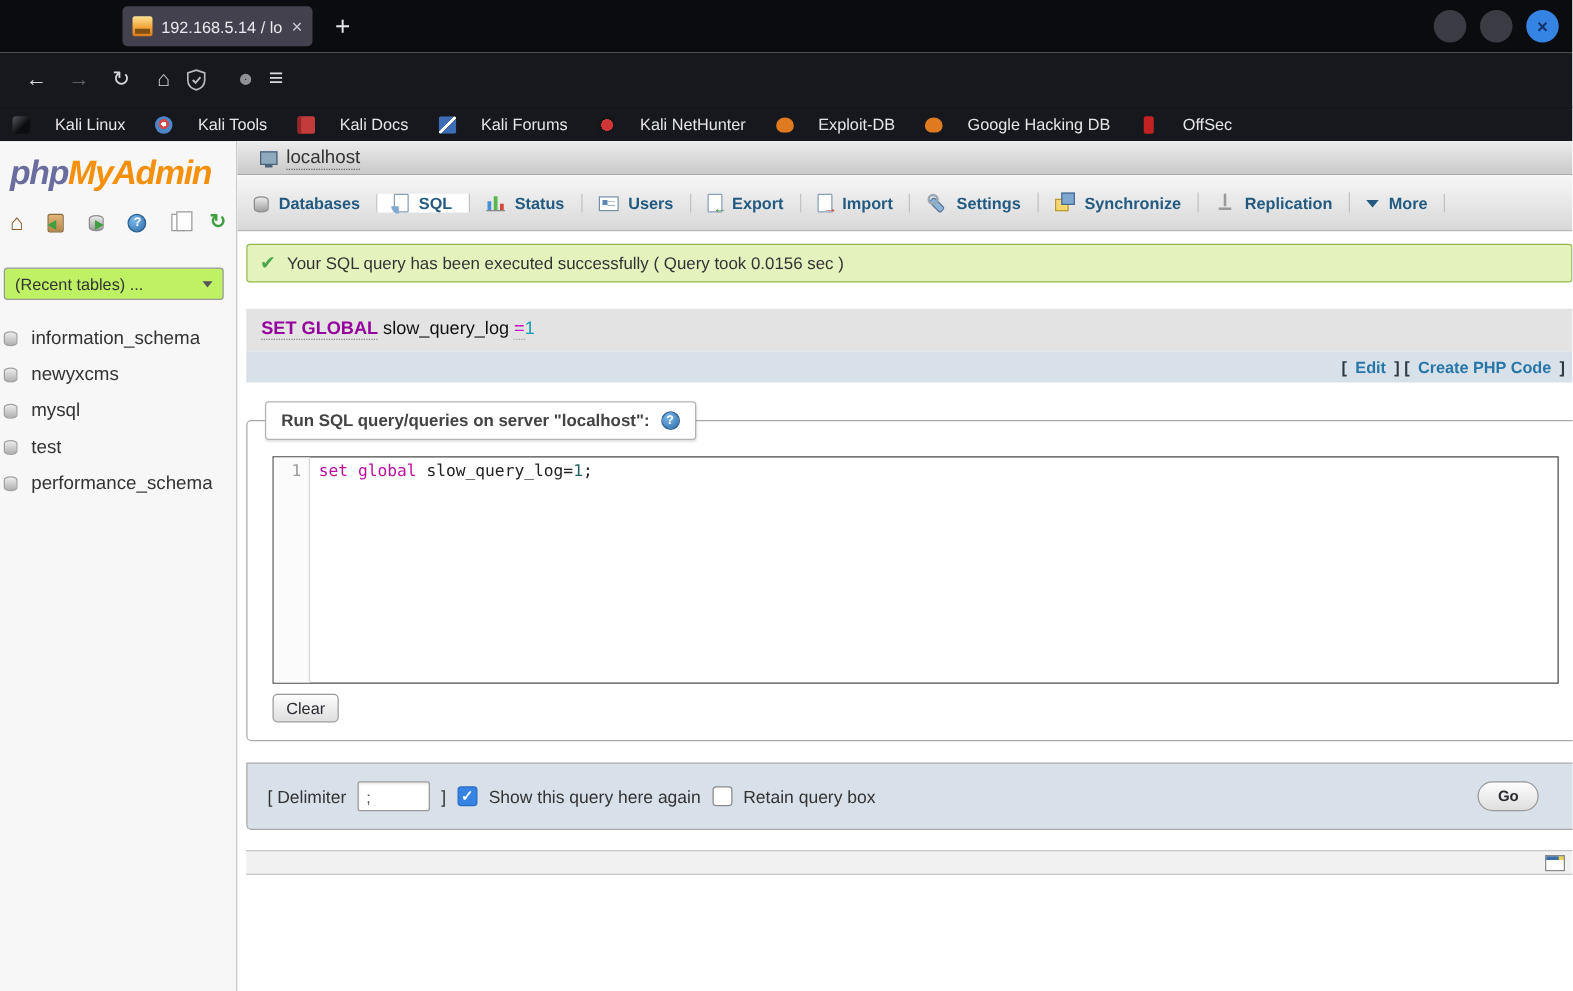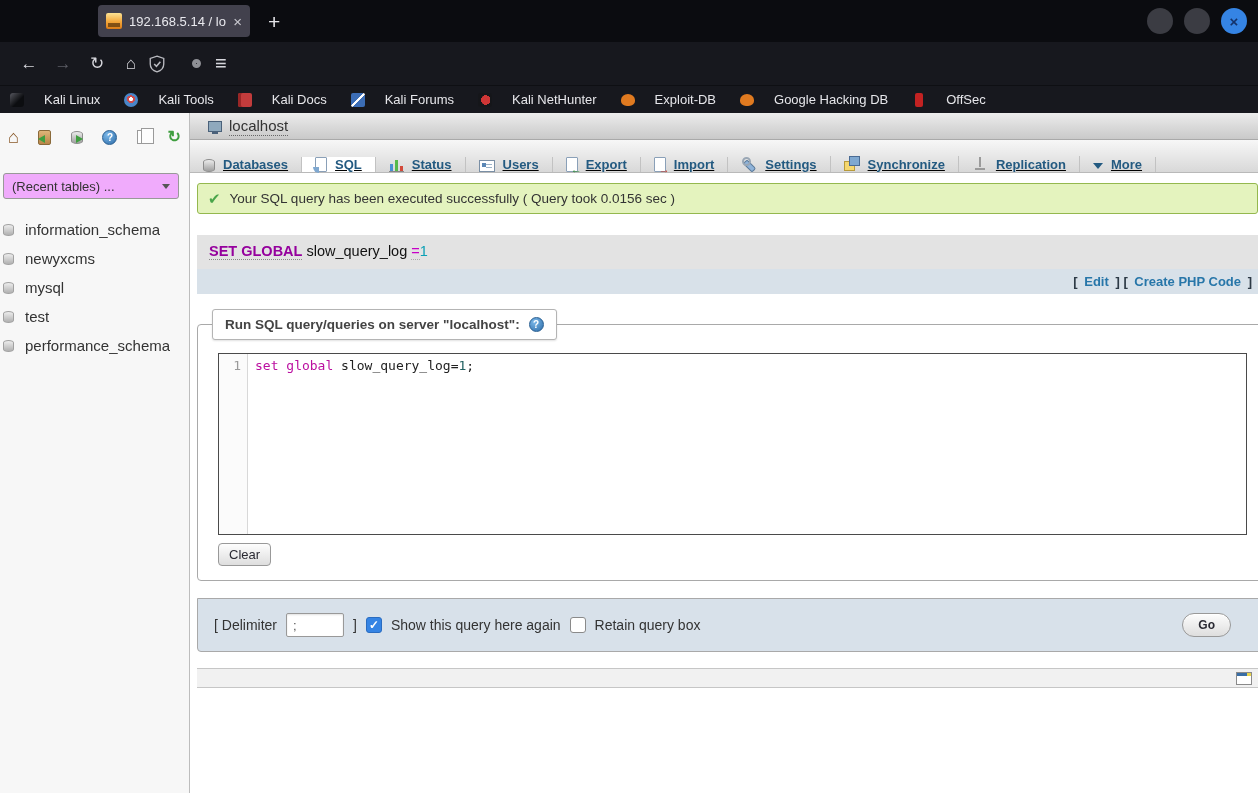--- a/index.html
+++ b/index.html
@@ -57,37 +57,37 @@
   .g-home { font-size:18px; color:#8a5a2a; line-height:1; }
   .i-door { width:13px; height:15px; background:linear-gradient(#e0b579,#b98648); border:1px solid #8a6a3a; border-radius:2px; }
   .i-door::after { content:""; position:absolute; left:-5px; top:4px; border:4px solid transparent; border-right:7px solid #3f9e3f; }
   .cyl { width:12px; height:13px; background:linear-gradient(#ececec,#9f9f9f); border:1px solid #8c8c8c; border-radius:6px/3px; display:inline-block; }
   .i-sqlwin::after { content:""; position:absolute; right:-5px; bottom:0; border:4px solid transparent; border-left:7px solid #3f9e3f; }
   .i-help { width:15px; height:15px; border-radius:50%; background:radial-gradient(circle at 35% 30%, #7cb9ea, #2d6ca8); border:1px solid #295f92; display:inline-flex; align-items:center; justify-content:center; }
   .i-help::after { content:"?"; color:#fff; font-size:10px; font-weight:bold; }
   .i-docs { width:11px; height:14px; background:#fff; border:1px solid #9a9a9a; }
   .i-docs::after { content:""; position:absolute; left:3px; top:-3px; width:11px; height:14px; background:#fdfdfd; border:1px solid #9a9a9a; }
   .g-reload { font-size:16px; font-weight:bold; color:#3f9e3f; line-height:1; }
-  .selwrap { margin:26px 4px 0 3px; width:176px; height:26px; background:#f0abfc; border:1px solid #999;
+  .selwrap { margin:26px 4px 0 3px; width:176px; height:26px; background:#bef264; border:1px solid #999;
              border-radius:3px; display:flex; align-items:center; padding:0 8px; font-size:13px; color:#333; }
   .selwrap .seltext { flex:1; white-space:nowrap; overflow:hidden; }
   .selarrow { width:0; height:0; border-left:4px solid transparent; border-right:4px solid transparent; border-top:5px solid #555; }
   .dblist { list-style:none; margin-top:16px; }
   .dblist li { display:flex; align-items:center; gap:11px; padding:5px 4px 5px 3px; font-size:15px; color:#333; height:29px; }
   .cyl.small { width:11px; height:12px; opacity:.8; }
   .dbname { white-space:nowrap; overflow:hidden; }
 
   .main { flex:1; min-width:0; background:#fff; }
   .crumb { height:27px; background:linear-gradient(#ececec,#c9c9c9); border-bottom:1px solid #a9a9a9;
            display:flex; align-items:center; gap:7px; padding-left:18px; font-size:15px; color:#333; }
   .i-monitor { width:14px; height:11px; background:#8fa9bd; border:1px solid #4a617a; position:relative; display:inline-block; }
   .i-monitor::after { content:""; position:absolute; left:3px; bottom:-3px; width:6px; height:2px; background:#4a617a; }
   .crumb-link { border-bottom:1px dotted #666; padding-bottom:1px; }
 
-  .tabs { height:33px; background:linear-gradient(#f7f7f7,#d8d8d8); border-bottom:1px solid #b9b9b9; display:flex; align-items:flex-end;text-decoration:underline; }
+  .tabs { height:45px; background:linear-gradient(#f7f7f7,#d8d8d8); border-bottom:1px solid #b9b9b9; display:flex; align-items:center; }
   .ptab { display:flex; align-items:center; gap:8px; padding:0 13px; border-right:1px solid #c2c2c2;
           font-weight:bold; font-size:13px; color:#235a81; white-space:nowrap; }
   .ptab.active { background:#fff; }
   .ticon { width:16px; height:16px; position:relative; display:inline-block; flex:none; }
   .t-db { width:12px; height:13px; margin-top:2px; }
   .pg { width:12px; height:15px; background:#fff; border:1px solid #8aa0b8; border-radius:1px; position:relative; display:inline-block; }
   .t-sql::after { content:""; position:absolute; left:-3px; bottom:-2px; width:6px; height:6px; background:#7fa8d0; border-radius:0 0 0 6px; }
   .t-status { width:15px; height:14px; border-bottom:1px solid #888;
     background:linear-gradient(#4a8fd4,#4a8fd4) 1px 100%/3px 7px no-repeat,
                linear-gradient(#57b94c,#57b94c) 6px 100%/3px 11px no-repeat,
@@ -216,20 +216,21 @@
         <span>Google Hacking DB</span>
       </span>
     <span class="bm">
         <span class="bmi b-offsec"></span>
         <span>OffSec</span>
       </span>
   </div>
 
   <div class="app">
     <aside class="sidebar">
+      <div class="logo"><span class="lphp">php</span><span class="lmya">MyAdmin</span></div>
       <div class="sbicons">
         <span class="icn g-home">⌂</span>
         <span class="icn i-door"></span>
         <span class="icn cyl i-sqlwin"></span>
         <span class="icn i-help"></span>
         <span class="icn i-docs"></span>
         <span class="icn g-reload">↻</span>
       </div>
       <div class="selwrap">
         <span class="seltext">(Recent tables) ...</span>

